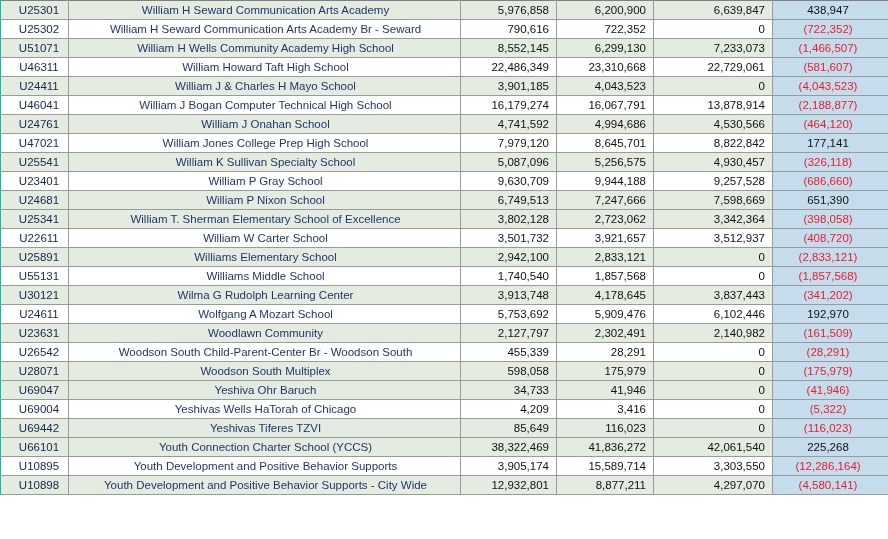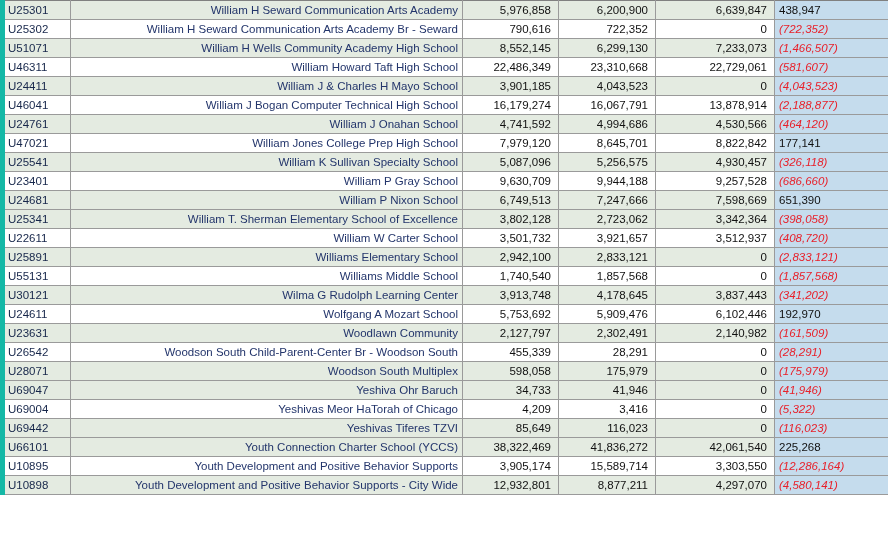--- a/index.html
+++ b/index.html
@@ -31,42 +31,42 @@
     line-height: 18px;
     padding: 0 4px;
     font-size: 11.5px;
     border-right: 1px solid #9a9a9a;
     border-bottom: 1px solid #9a9a9a;
     white-space: nowrap;
     overflow: hidden;
     box-sizing: border-box;
   }
   #budget-table td.cell-code {
-    border-left: 5px solid #14b8a6;
+    border-left: 1px solid #14b8a6;
     color: #16264a;
-    text-align: left;
-    padding-left: 3px;
+    text-align: center;
+    padding-left: 13px;
   }
   #budget-table td.cell-name {
     color: #23356b;
-    text-align: right;
+    text-align: center;
     padding-left: 6px;
   }
   #budget-table td.cell-num {
     color: #111111;
     text-align: right;
     padding-right: 7px;
   }
   #budget-table td.cell-var {
-    text-align: left;
+    text-align: center;
     padding-right: 9px;
     background: #c5dced !important;
     color: #111111;
   }
-  #budget-table td.cell-var.neg { color: #e8202a; font-style: italic; }
+  #budget-table td.cell-var.neg { color: #e8202a; }
 
   
   #budget-table tr.even td { background: #e4ebe1; }
   #budget-table tr.odd  td { background: #ffffff; }
 </style>
 </head>
 <body>
 
 <table id="budget-table">
   <colgroup>
@@ -241,21 +241,21 @@
       <tr class="even">
         <td class="cell-code">U69047</td>
         <td class="cell-name">Yeshiva Ohr Baruch</td>
         <td class="cell-num">34,733</td>
         <td class="cell-num">41,946</td>
         <td class="cell-num">0</td>
         <td class="cell-var neg">(41,946)</td>
       </tr>
       <tr class="odd">
         <td class="cell-code">U69004</td>
-        <td class="cell-name">Yeshivas Meor HaTorah of Chicago</td>
+        <td class="cell-name">Yeshivas Wells HaTorah of Chicago</td>
         <td class="cell-num">4,209</td>
         <td class="cell-num">3,416</td>
         <td class="cell-num">0</td>
         <td class="cell-var neg">(5,322)</td>
       </tr>
       <tr class="even">
         <td class="cell-code">U69442</td>
         <td class="cell-name">Yeshivas Tiferes TZVI</td>
         <td class="cell-num">85,649</td>
         <td class="cell-num">116,023</td>

